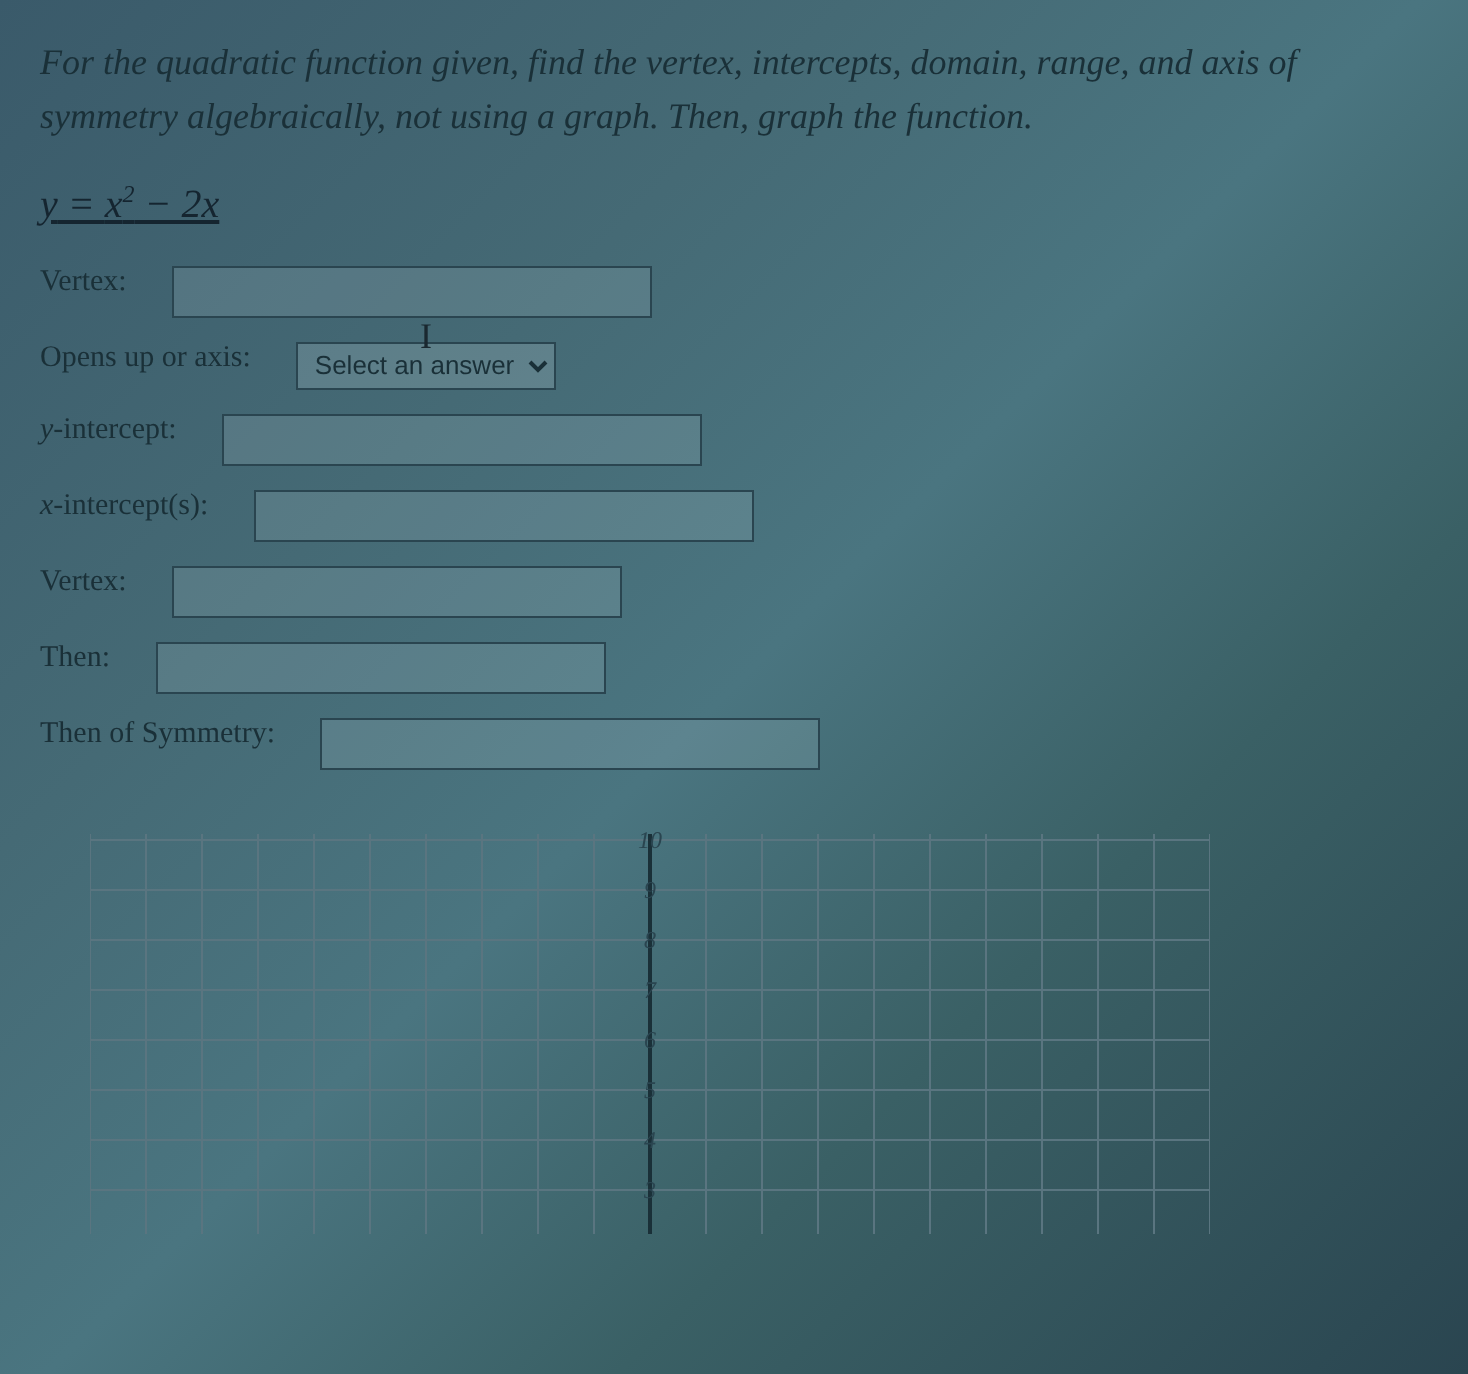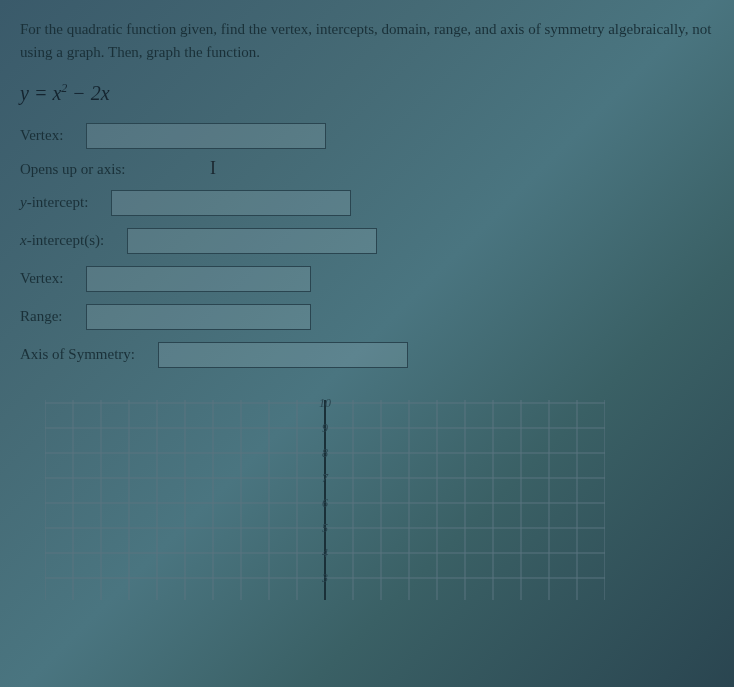--- a/index.html
+++ b/index.html
@@ -7,36 +7,37 @@
       width: 734px;
       height: 687px;
       background: linear-gradient(135deg, #3a5a6a 0%, #456a75 30%, #4a7580 50%, #3a6065 70%, #2a4550 100%);
       font-family: Georgia, 'Times New Roman', serif;
       color: #1a2830;
       padding: 18px 20px;
       position: relative;
       overflow: hidden;
     }
     .instruction {
-      font-size: 15px;
+      font-size: 18px;
       line-height: 1.5;
       margin-bottom: 18px;
       color: #1a3038;
+      font-style: italic;
     }
     .equation {
       font-size: 20px;
       font-style: italic;
       margin-bottom: 18px;
       color: #152530;
+      text-decoration: underline;
     }
     .equation .var { font-style: italic; }
     .equation sup { font-size: 12px; vertical-align: super; }
     .field-row {
       display: flex;
-      align-items: center;
       margin-bottom: 12px;
       gap: 23px;
     }
     .field-label {
       font-size: 15px;
       color: #1a3038;
       white-space: nowrap;
     }
     .field-label .var { font-style: italic; }
     .text-input {
@@ -96,44 +97,47 @@
 </div>
 
 <div class="field-row">
   <span class="field-label">Vertex:</span>
   <input type="text" class="text-input vertex" value="" style="">
 </div>
 <span class="cursor-icon">I</span>
 
 <div class="field-row">
   <span class="field-label">Opens up or axis:</span>
+  <select class="select-input">
+    <option>Select an answer</option>
+  </select>
 </div>
 
 <div class="field-row">
   <span class="field-label"><span class="var">y</span><span>-intercept:</span></span>
   <input type="text" class="text-input yint" value="" style="">
 </div>
 
 <div class="field-row">
   <span class="field-label"><span class="var">x</span><span>-intercept(s):</span></span>
   <input type="text" class="text-input xint" value="" style="">
 </div>
 
 <div class="field-row">
   <span class="field-label">Vertex:</span>
   <input type="text" class="text-input domain" value="" style="">
 </div>
 
 <div class="field-row">
-  <span class="field-label">Range:</span>
+  <span class="field-label">Then:</span>
   <input type="text" class="text-input range" value="" style="">
 </div>
 
 <div class="field-row">
-  <span class="field-label">Axis of Symmetry:</span>
+  <span class="field-label">Then of Symmetry:</span>
   <input type="text" class="text-input axis" value="" style="">
 </div>
 
 <div class="graph-area">
   <svg class="grid" width="560" height="200">
     <g stroke="#5a7580" stroke-width="1">
 
       <line x1="0" y1="0" x2="0" y2="200"></line>
         <line x1="28" y1="0" x2="28" y2="200"></line>
         <line x1="56" y1="0" x2="56" y2="200"></line>

